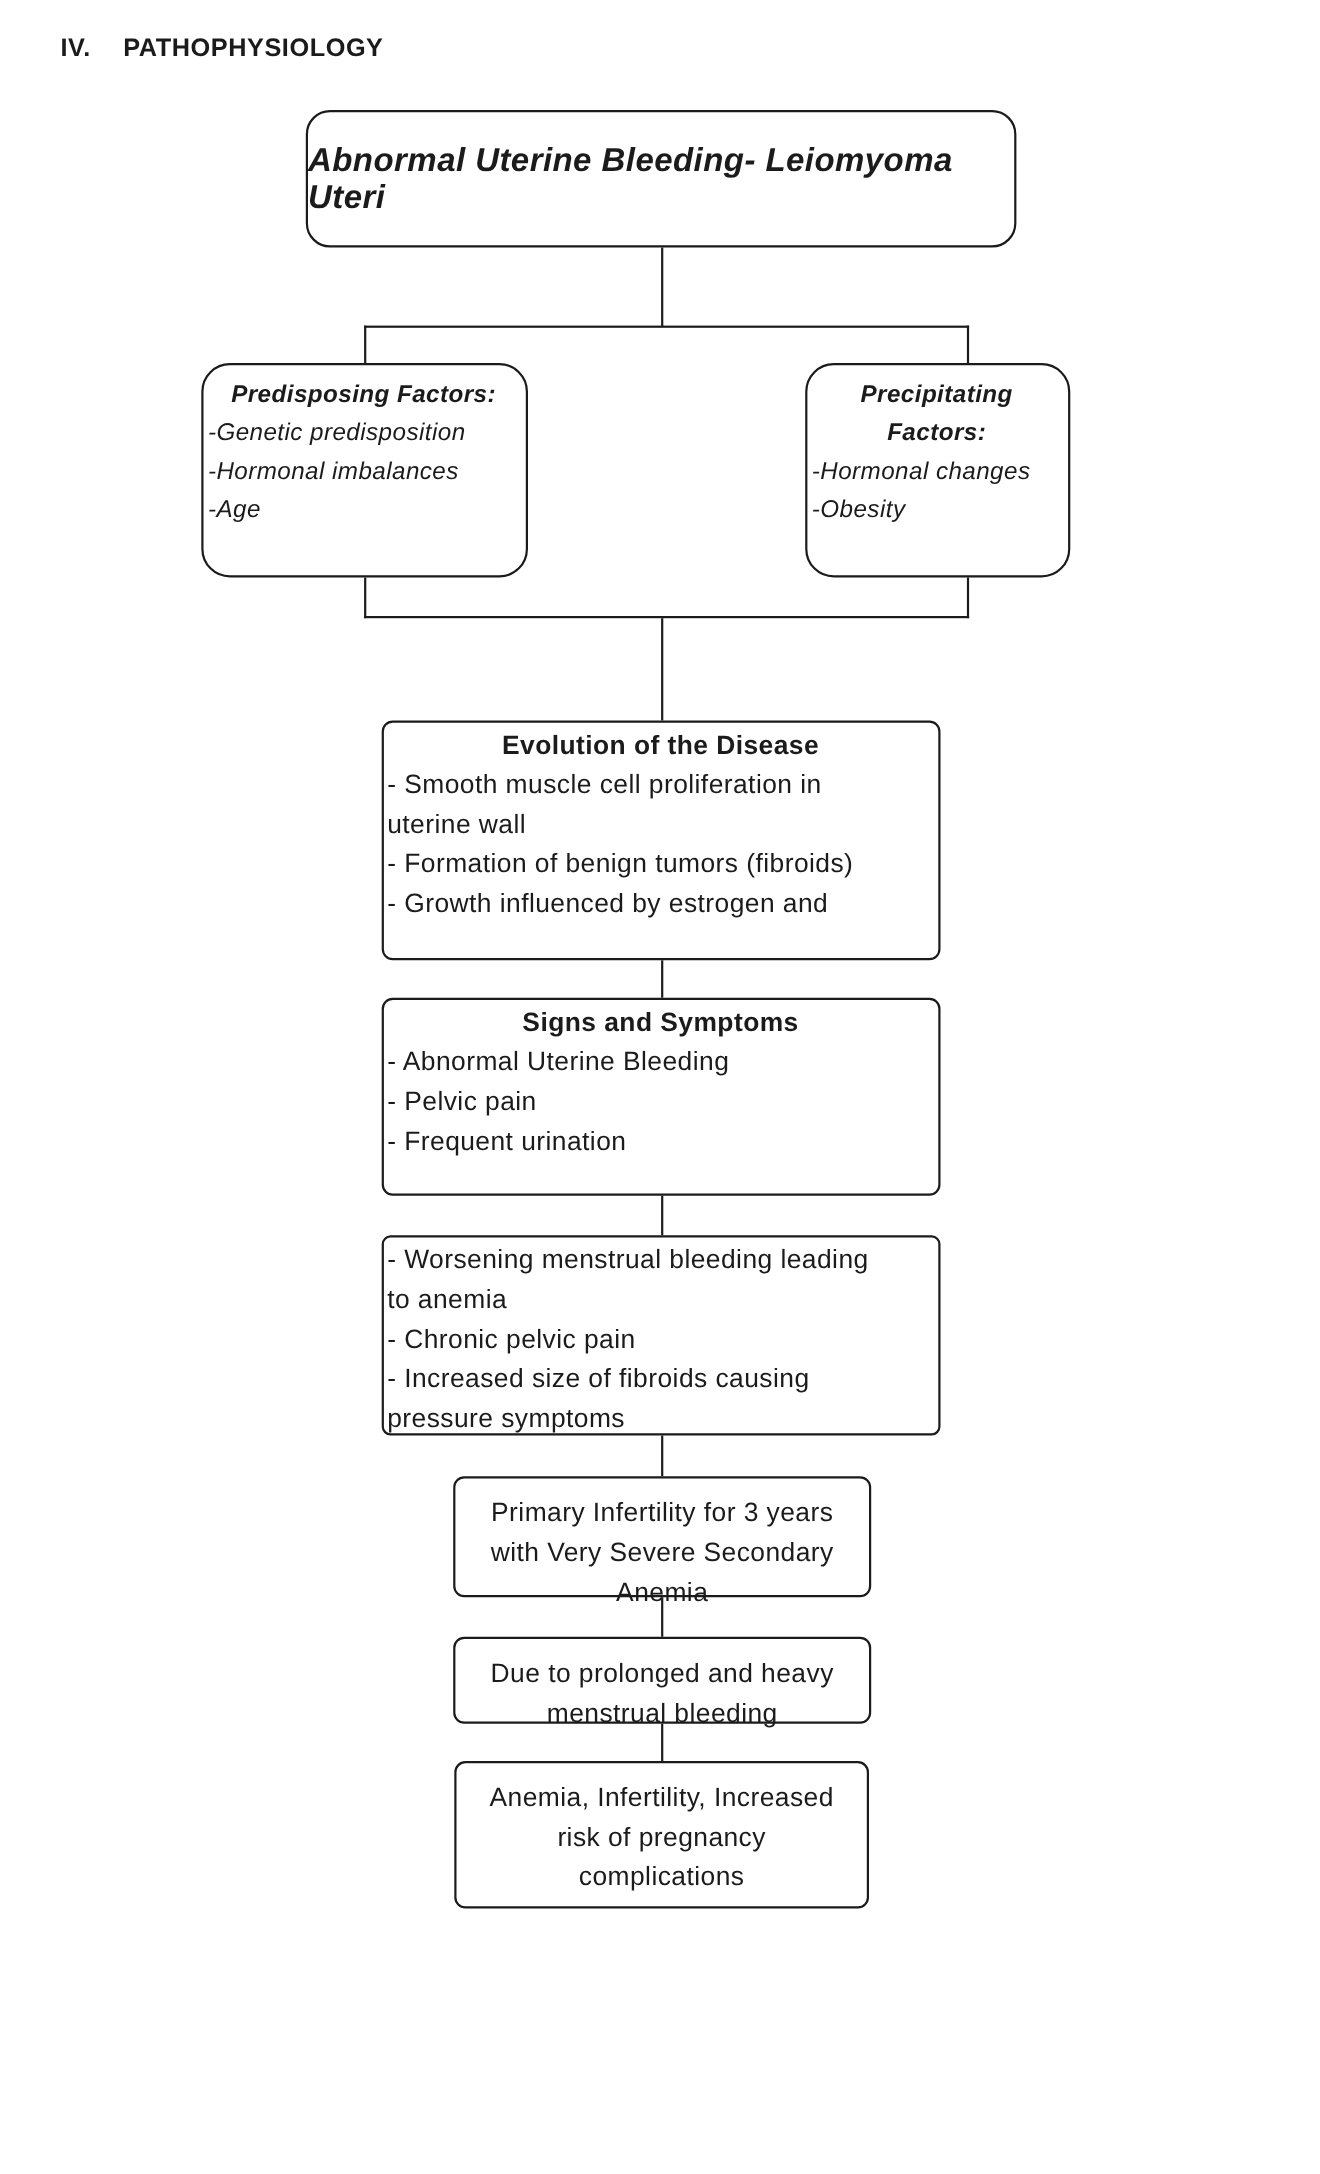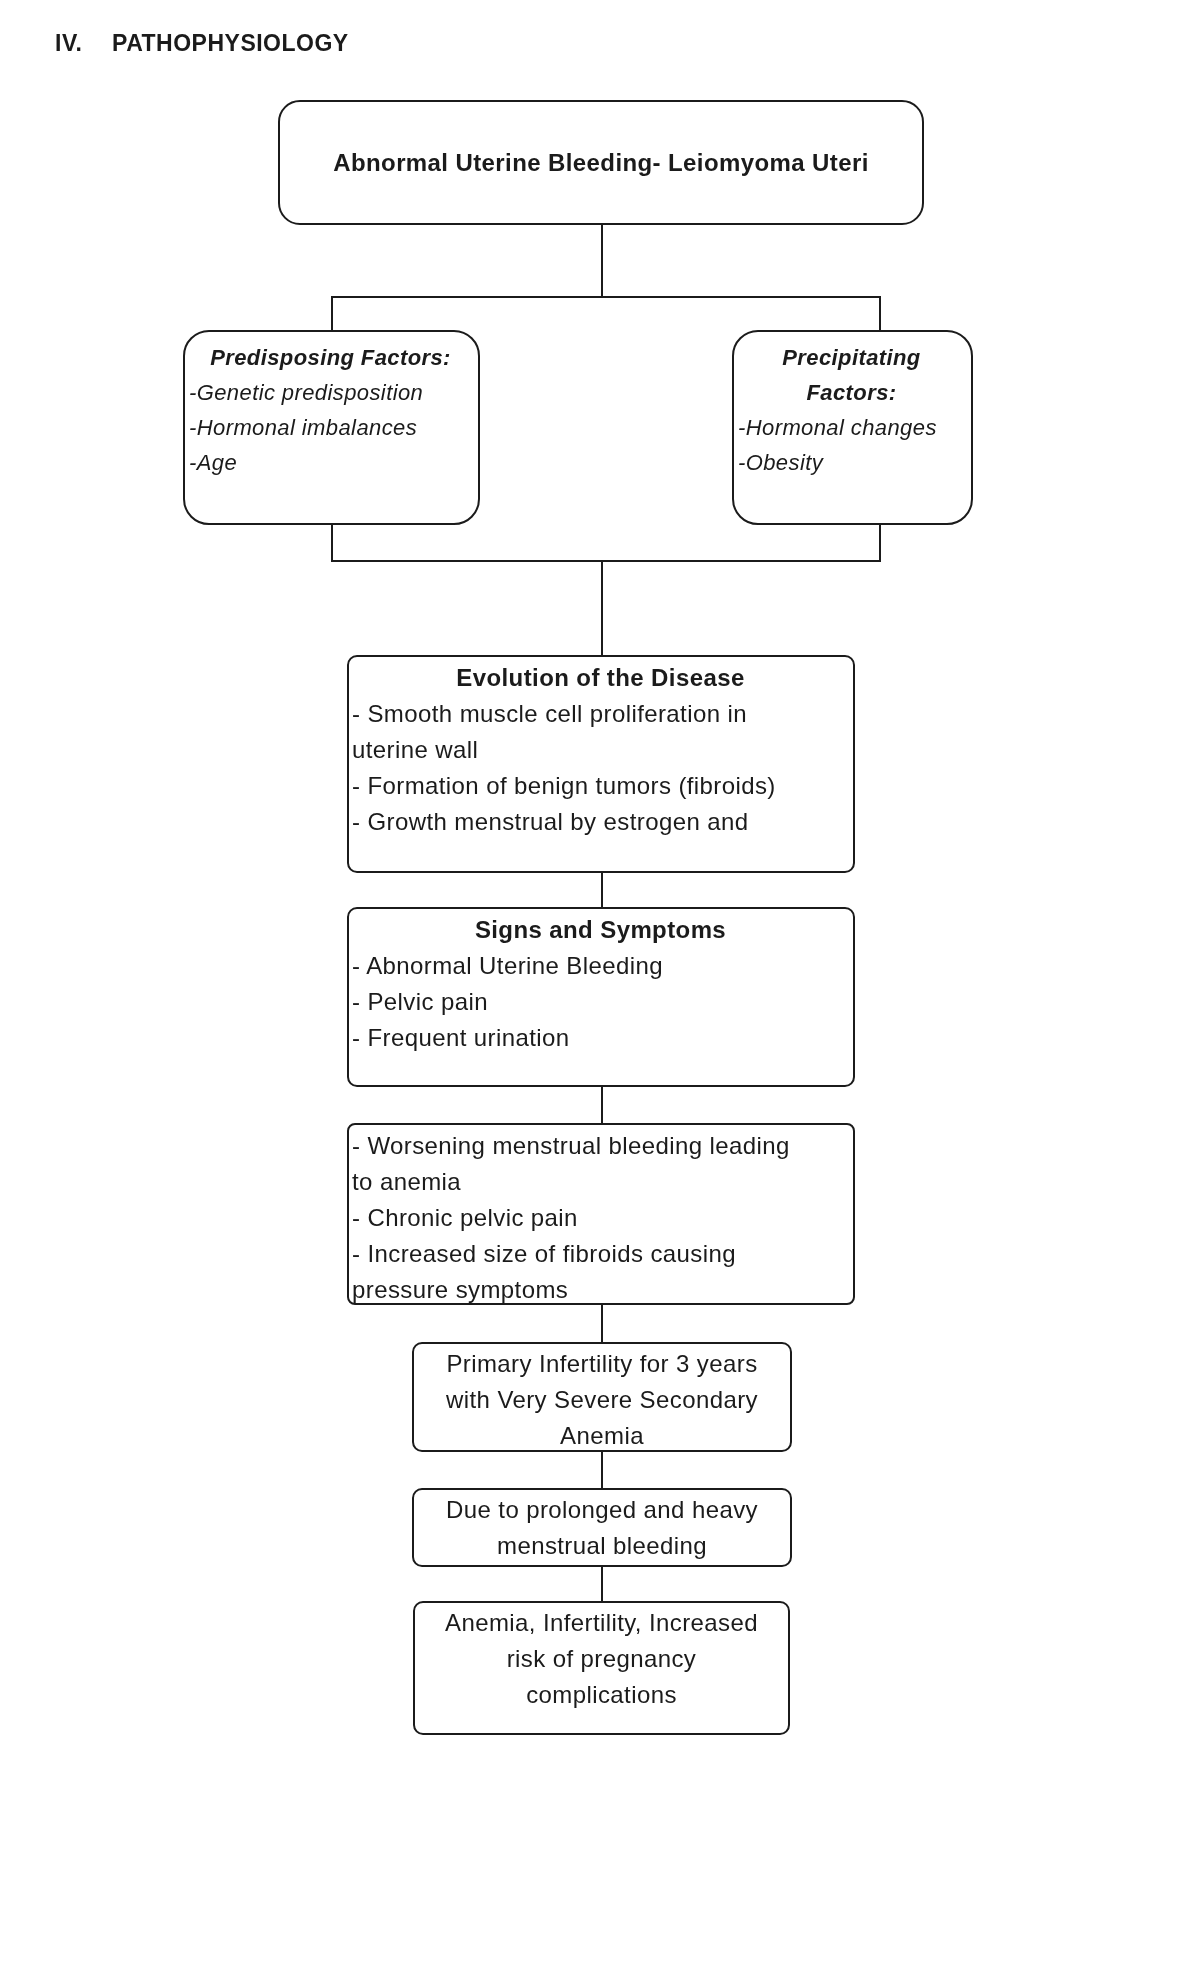--- a/index.html
+++ b/index.html
@@ -33,23 +33,23 @@
     box-sizing: border-box;
     border: 2px solid #1b1b1b;
     background: #ffffff;
     letter-spacing: 0.4px;
   }
   .root-box {
     border-radius: 22px;
     display: flex;
     align-items: center;
     justify-content: center;
-    font-size: 24px;
+    font-size: 30px;
     font-weight: bold;
-    text-align: center;
+    font-style: italic;
   }
   .factor-box {
     border-radius: 26px;
     font-size: 22px;
     line-height: 35px;
     padding: 8px 6px 0 4px;
     font-style: italic;
   }
   .factor-box .box-title {
     font-weight: bold;
@@ -63,21 +63,21 @@
   }
   .big-box .box-title {
     font-weight: bold;
     text-align: center;
   }
   .center-box {
     border-radius: 10px;
     font-size: 24px;
     line-height: 36px;
     text-align: center;
-    padding-top: 2px;
+    padding-top: 14px;
   }
   .line {
     position: absolute;
     background: #1b1b1b;
   }
   .txtline { white-space: pre; }
 </style>
 </head>
 <body>
 
@@ -113,21 +113,21 @@
   <div class="line" style="left:331px; top:525px; width:2px; height:37px;"></div>
   <div class="line" style="left:879px; top:525px; width:2px; height:37px;"></div>
   <div class="line" style="left:331px; top:560px; width:550px; height:2px;"></div>
   <div class="line" style="left:601px; top:562px; width:2px; height:93px;"></div>
 
   <div class="box big-box" style="left:347px; top:655px; width:508px; height:218px;">
     <div class="box-title">Evolution of the Disease</div>
     <div class="txtline">- Smooth muscle cell proliferation in</div>
     <div class="txtline">uterine wall</div>
     <div class="txtline">- Formation of benign tumors (fibroids)</div>
-    <div class="txtline">- Growth menstrual by estrogen and</div>
+    <div class="txtline">- Growth influenced by estrogen and</div>
   </div>
 
   <div class="line" style="left:601px; top:873px; width:2px; height:34px;"></div>
 
   <div class="box big-box" style="left:347px; top:907px; width:508px; height:180px;">
     <div class="box-title">Signs and Symptoms</div>
     <div class="txtline">- Abnormal Uterine Bleeding</div>
     <div class="txtline">- Pelvic pain</div>
     <div class="txtline">- Frequent urination</div>
   </div>

